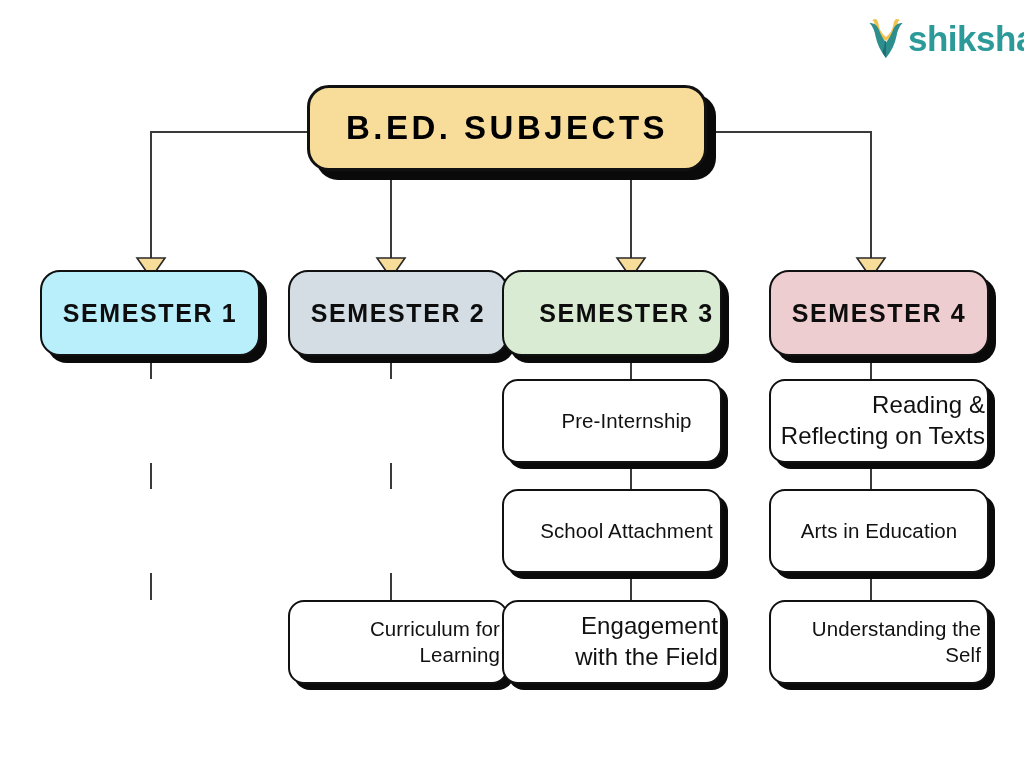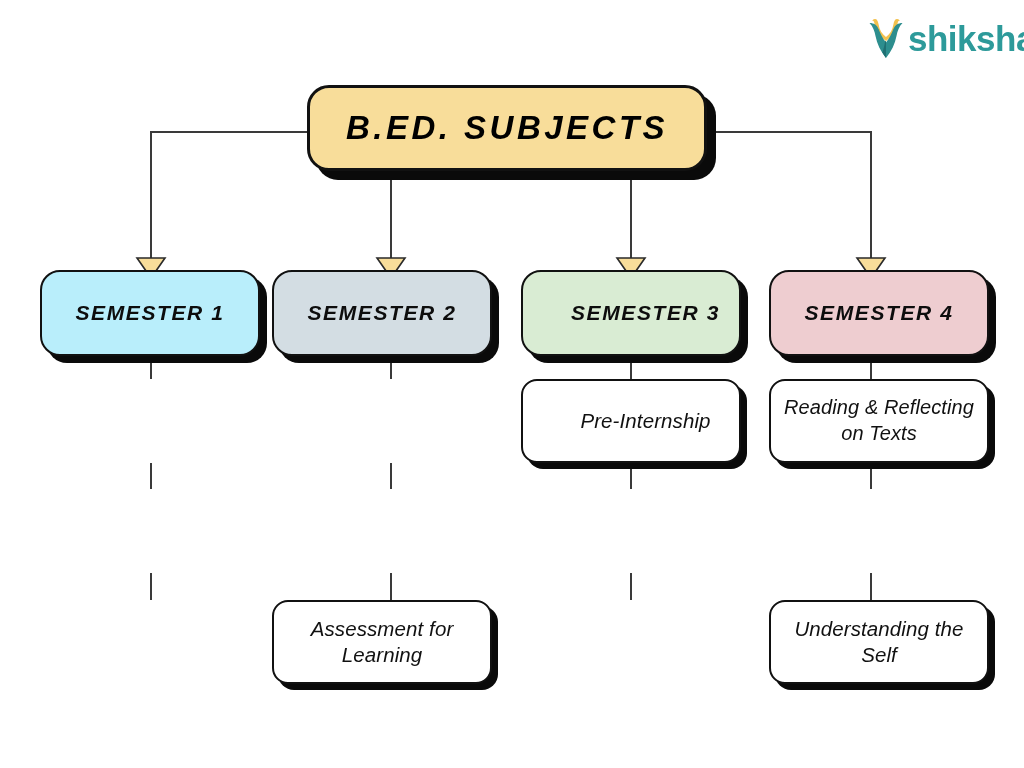--- a/index.html
+++ b/index.html
@@ -51,23 +51,22 @@
   
   .node {
     position: absolute;
     border: 2.5px solid #111111;
     border-radius: 18px;
     background: #ffffff;
     box-shadow: 7px 7px 0 0 #0a0a0a;
     display: flex;
     align-items: center;
     justify-content: center;
-    text-align: center;
+    text-align: right;
     z-index: 3;
-    font-style: italic;
   }
 
   
   #title-node {
     left: 307px;
     top: 85px;
     width: 400px;
     height: 86px;
     background: #f8dd9a;
     border-radius: 22px;
@@ -82,21 +81,21 @@
   }
 
   
   .sem-node {
     top: 270px;
     width: 220px;
     height: 86px;
     border-radius: 20px;
   }
   .sem-node .node-label {
-    font-size: 21px;
+    font-size: 25px;
     font-weight: 800;
     letter-spacing: 1.6px;
     color: #0d0d0d;
   }
 
   
   .subject-node {
     width: 220px;
     height: 84px;
     border-radius: 16px;
@@ -104,26 +103,26 @@
     box-shadow: 6px 6px 0 0 #0a0a0a;
   }
   .subject-node .node-label {
     font-size: 20.5px;
     font-weight: 400;
     color: #111111;
     line-height: 1.28;
     padding: 0 6px;
     letter-spacing: 0.1px;
   }
-  .subject-node.wide .node-label { font-size: 20px; padding: 0 2px; }
+  .subject-node.wide .node-label { font-size: 24px; padding: 0 2px; }
 
   
   .col-0 { left: 40px; }
-  .col-1 { left: 272px; }
-  .col-2 { left: 521px; padding-left: 29px; }
+  .col-1 { left: 288px; }
+  .col-2 { left: 502px; padding-left: 29px; }
   .col-3 { left: 761px; margin-left: 8px; }
 
   
   .row-0 { top: 379px; }
   .row-1 { top: 489px; }
   .row-2 { top: 600px; }
 </style>
 </head>
 <body>
 
@@ -186,27 +185,36 @@
   </div>
   <div class="node sem-node col-2" style="background: rgb(217, 236, 211);">
     <span class="node-label">SEMESTER 3</span>
   </div>
   <div class="node sem-node col-3" style="background: rgb(238, 205, 208);">
     <span class="node-label">SEMESTER 4</span>
   </div>
 
 
   <div class="node subject-node col-1 row-2">
-    <span class="node-label">Assessment for Learning</span>
+    <span class="node-label">Curriculum for Learning</span>
   </div>
 
   <div class="node subject-node col-2 row-0">
     <span class="node-label">Pre-Internship</span>
   </div>
+  <div class="node subject-node col-2 row-1">
+    <span class="node-label">School Attachment</span>
+  </div>
+  <div class="node subject-node col-2 row-2 wide">
+    <span class="node-label">Engagement with the Field</span>
+  </div>
 
   <div class="node subject-node col-3 row-0 wide">
     <span class="node-label">Reading &amp; Reflecting on Texts</span>
   </div>
+  <div class="node subject-node col-3 row-1">
+    <span class="node-label">Arts in Education</span>
+  </div>
   <div class="node subject-node col-3 row-2">
     <span class="node-label">Understanding the Self</span>
   </div>
 
 </div>
 
 </body></html>

